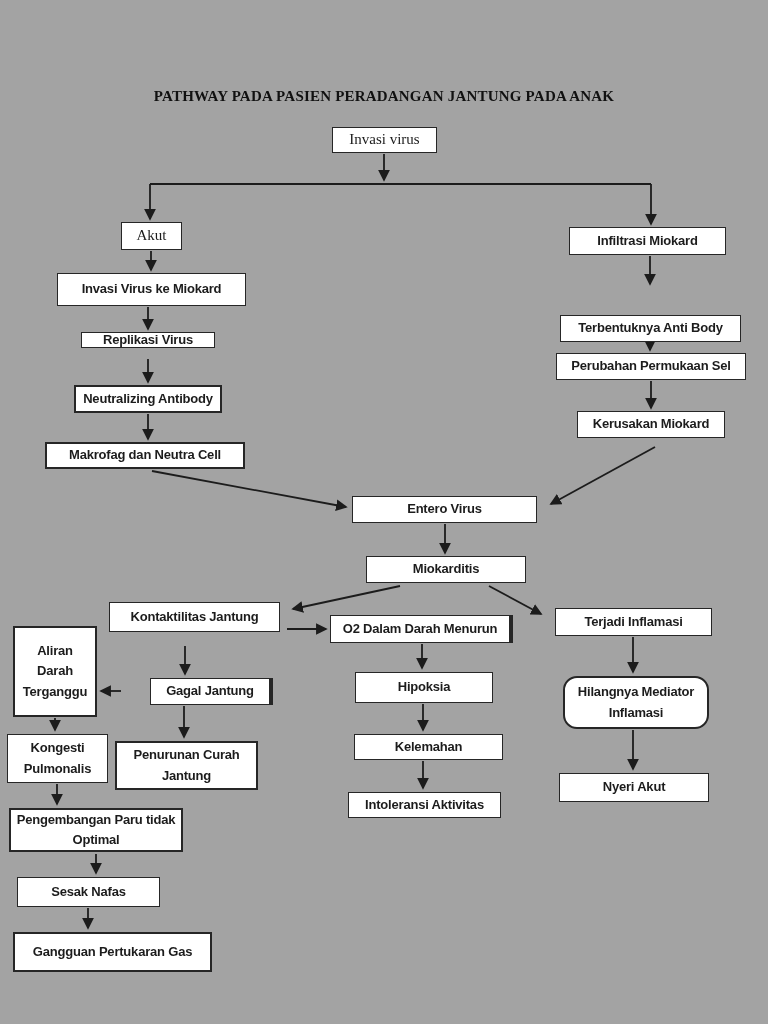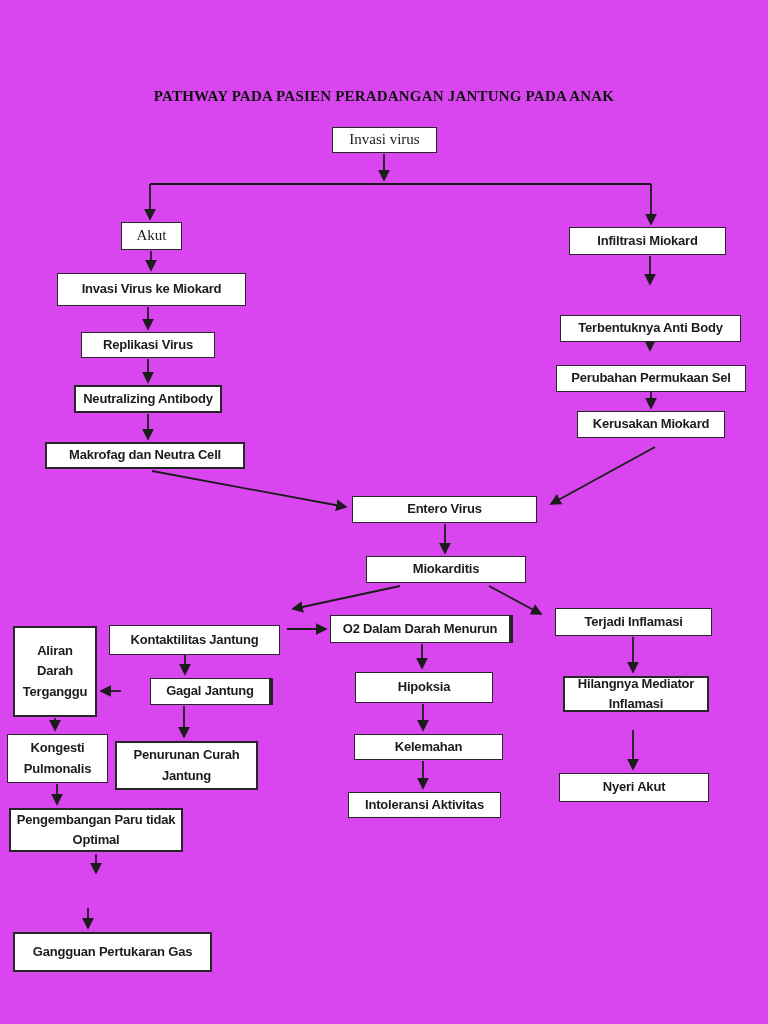--- a/index.html
+++ b/index.html
@@ -1,19 +1,19 @@
 <!DOCTYPE html>
 <html><head>
 <meta charset="utf-8">
 <style>
   html,body{margin:0;padding:0;background:#fff;}
   #page{
     position:relative;
     width:768px;height:1024px;
-    background:#d946ef;
+    background:#a3a3a3;
     font-family:"Liberation Sans",sans-serif;
     color:#1c1c1c;
     overflow:hidden;
   }
   #title{
     position:absolute;top:88px;left:0;width:768px;
     text-align:center;
     font-family:"Liberation Serif",serif;
     font-weight:bold;font-size:15px;letter-spacing:.2px;
     color:#111;
@@ -87,43 +87,44 @@
     <line x1="423" y1="704" x2="423" y2="730" marker-end="url(#ah)"></line>
     <line x1="423" y1="761" x2="423" y2="788" marker-end="url(#ah)"></line>
 
     <line x1="633" y1="637" x2="633" y2="672" marker-end="url(#ah)"></line>
     <line x1="633" y1="730" x2="633" y2="769" marker-end="url(#ah)"></line>
   </svg>
 
   <div class="node serif" style="left:332px;top:127px;width:105px;height:26px;">Invasi virus</div>
   <div class="node serif" style="left:121px;top:222px;width:61px;height:28px;">Akut</div>
   <div class="node" style="left:57px;top:273px;width:189px;height:33px;">Invasi Virus ke Miokard</div>
-  <div class="node" style="left:81px;top:332px;width:134px;height:26px;">Replikasi Virus</div>
+  <div class="node" style="left:81px;top:332px;width:134px;height:16px;">Replikasi Virus</div>
   <div class="node thick" style="left:74px;top:385px;width:148px;height:28px;">Neutralizing Antibody</div>
   <div class="node thick" style="left:45px;top:442px;width:200px;height:27px;">Makrofag dan Neutra Cell</div>
 
   <div class="node" style="left:569px;top:227px;width:157px;height:28px;">Infiltrasi Miokard</div>
   <div class="node" style="left:560px;top:287px;width:181px;height:27px;margin-top:28px;">Terbentuknya Anti Body</div>
-  <div class="node" style="left:556px;top:353px;width:190px;height:27px;margin-top:12px;">Perubahan Permukaan Sel</div>
+  <div class="node" style="left:556px;top:353px;width:190px;height:27px;">Perubahan Permukaan Sel</div>
   <div class="node" style="left:577px;top:411px;width:148px;height:27px;">Kerusakan Miokard</div>
 
   <div class="node" style="left:352px;top:496px;width:185px;height:27px;">Entero Virus</div>
   <div class="node" style="left:366px;top:556px;width:160px;height:27px;">Miokarditis</div>
 
-  <div class="node" style="left:109px;top:625px;width:171px;height:30px;">Kontaktilitas Jantung</div>
+  <div class="node" style="left:109px;top:602px;width:171px;height:30px;">Kontaktilitas Jantung</div>
   <div class="node shadow-r" style="left:330px;top:615px;width:183px;height:28px;">O2 Dalam Darah Menurun</div>
   <div class="node" style="left:555px;top:608px;width:157px;height:28px;">Terjadi Inflamasi</div>
 
   <div class="node thick" style="left:13px;top:626px;width:84px;height:91px;">Aliran Darah Terganggu</div>
   <div class="node shadow-r" style="left:122px;top:678px;width:123px;height:27px;margin-left:28px;">Gagal Jantung</div>
   <div class="node thick" style="left:115px;top:741px;width:143px;height:49px;">Penurunan Curah Jantung</div>
   <div class="node" style="left:7px;top:734px;width:101px;height:49px;">Kongesti Pulmonalis</div>
   <div class="node thick" style="left:9px;top:808px;width:174px;height:44px;">Pengembangan Paru tidak Optimal</div>
+  <div class="node" style="left:17px;top:877px;width:143px;height:30px;">Sesak Nafas</div>
   <div class="node thick" style="left:13px;top:932px;width:199px;height:40px;">Gangguan Pertukaran Gas</div>
 
   <div class="node" style="left:355px;top:672px;width:138px;height:31px;">Hipoksia</div>
   <div class="node" style="left:354px;top:734px;width:149px;height:26px;">Kelemahan</div>
   <div class="node" style="left:348px;top:792px;width:153px;height:26px;">Intoleransi Aktivitas</div>
 
-  <div class="node thick" style="left:563px;top:676px;width:146px;height:36px;">Hilangnya Mediator Inflamasi</div>
+  <div class="node thick" style="left:563px;top:676px;width:146px;height:53px;border-radius:14px;">Hilangnya Mediator Inflamasi</div>
   <div class="node" style="left:559px;top:773px;width:150px;height:29px;">Nyeri Akut</div>
 
 </div>
 
 </body></html>

